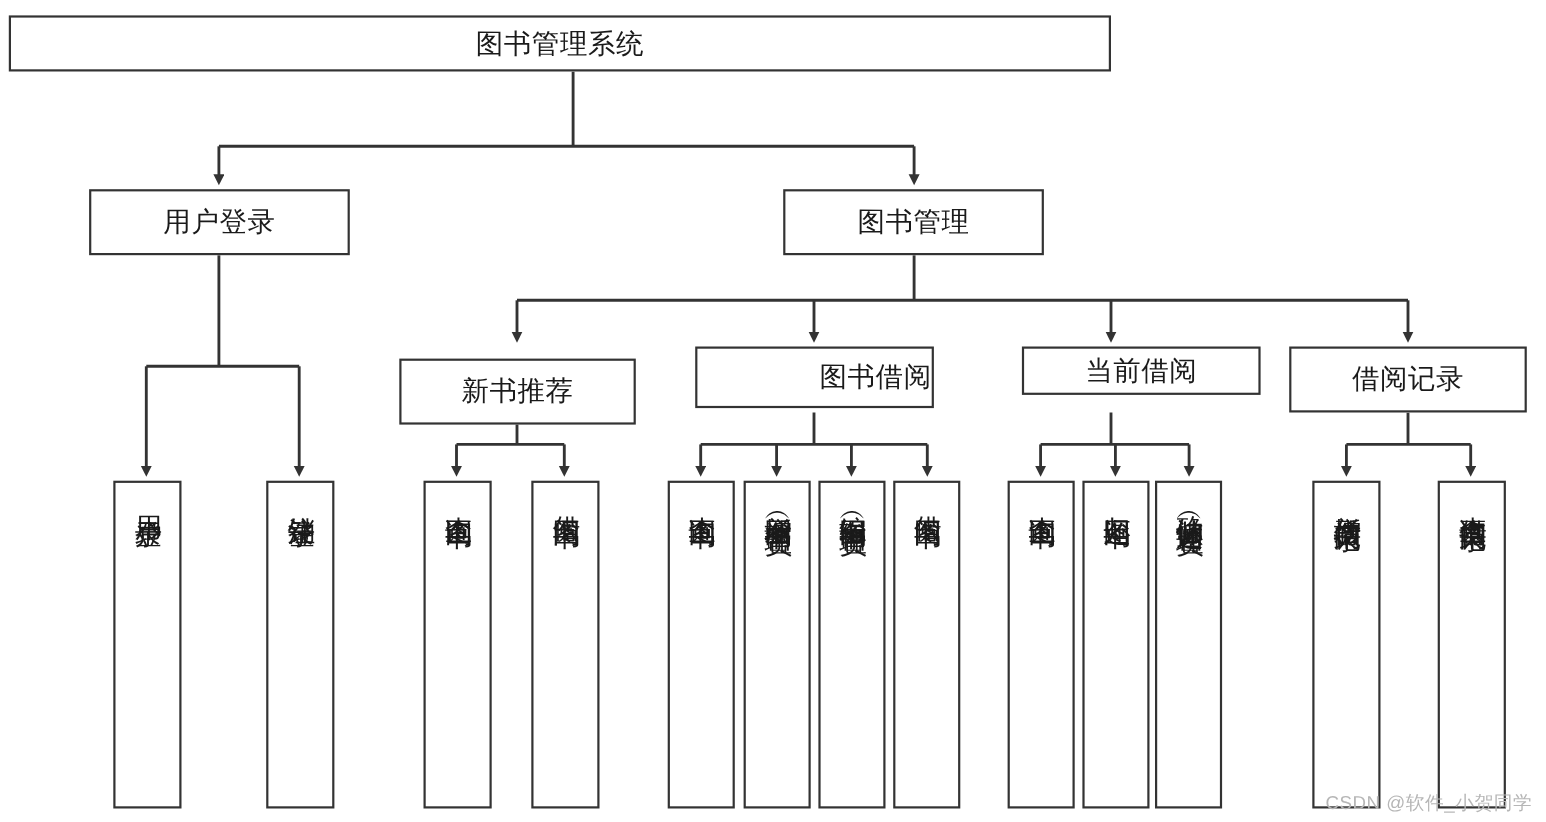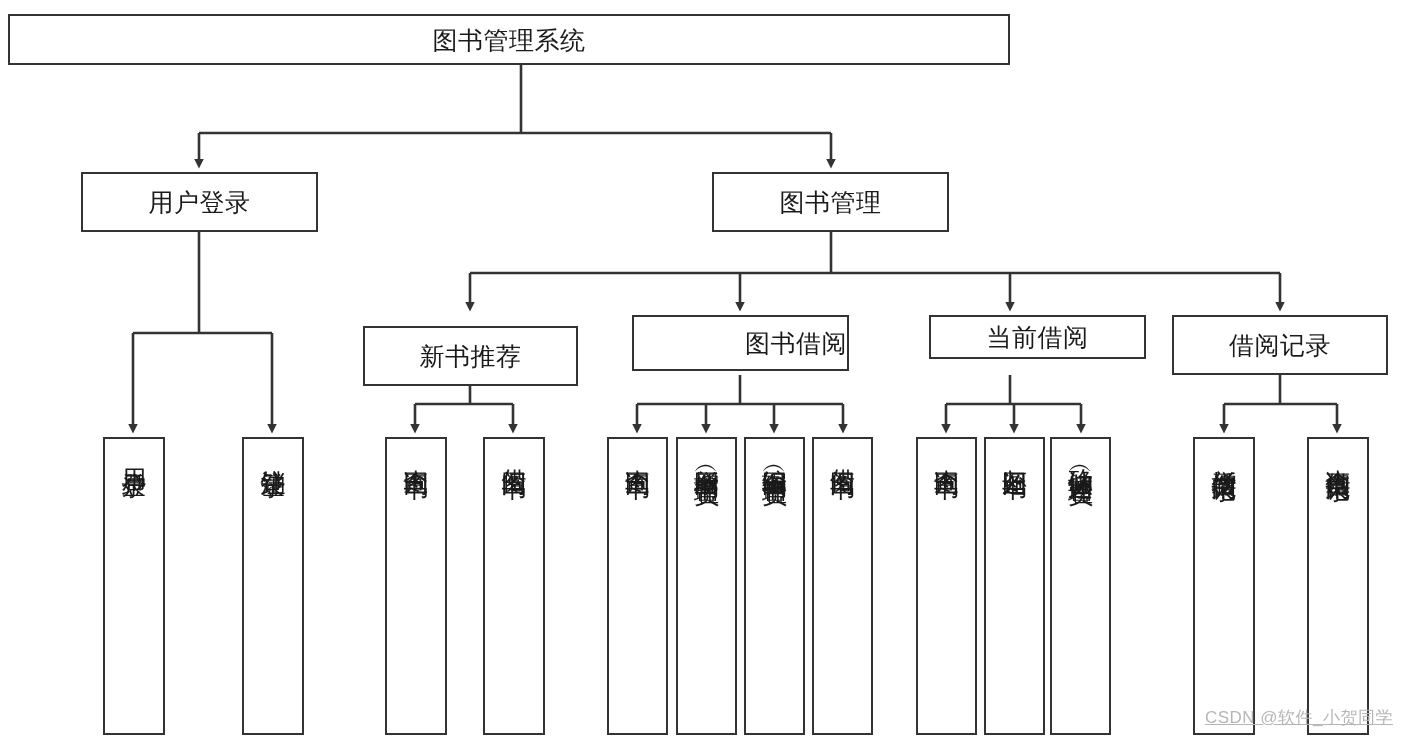--- a/index.html
+++ b/index.html
@@ -59,27 +59,26 @@
     writing-mode: vertical-rl;
     text-orientation: upright;
     font-size: 25px;
     letter-spacing: 2px;
     line-height: 1;
     white-space: nowrap;
   }
   #watermark {
     position: absolute;
     right: 12px;
-    bottom: 18px;
+    bottom: 6px;
     font-size: 17px;
     color: #b6b6b6;
     letter-spacing: 0.5px;
     z-index: 5;
     white-space: nowrap;
-    text-decoration: underline;
   }
 </style>
 </head>
 <body>
 
 <div id="canvas">
 
   <svg id="edges" viewBox="0 0 1405 747">
     <defs>
       <marker id="arrow" markerWidth="11" markerHeight="11" refX="1.5" refY="5" orient="auto" markerUnits="userSpaceOnUse">

